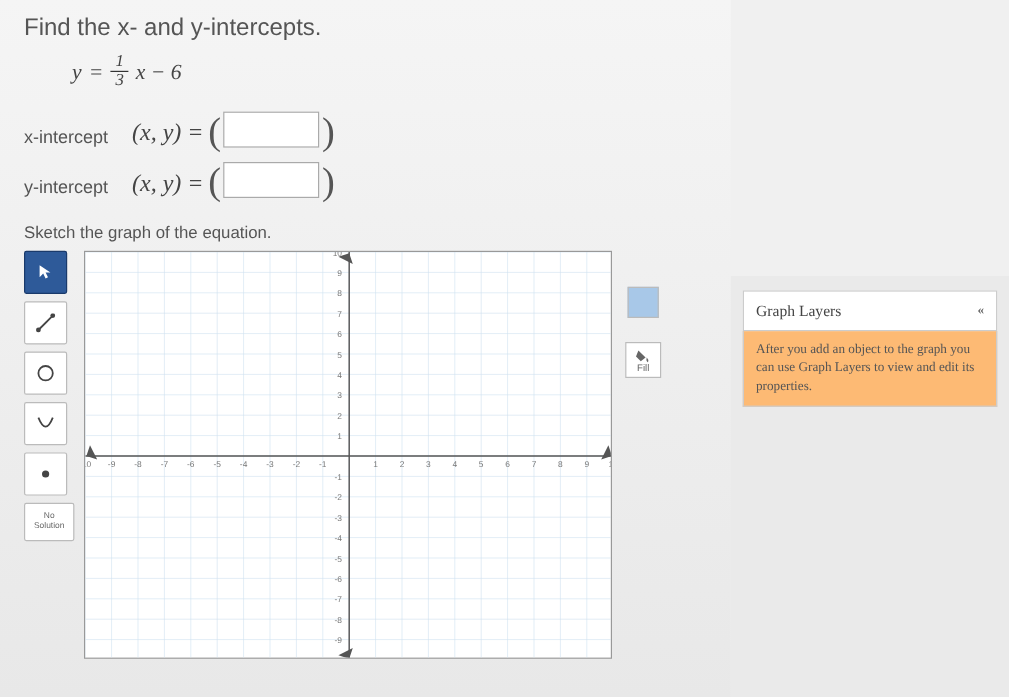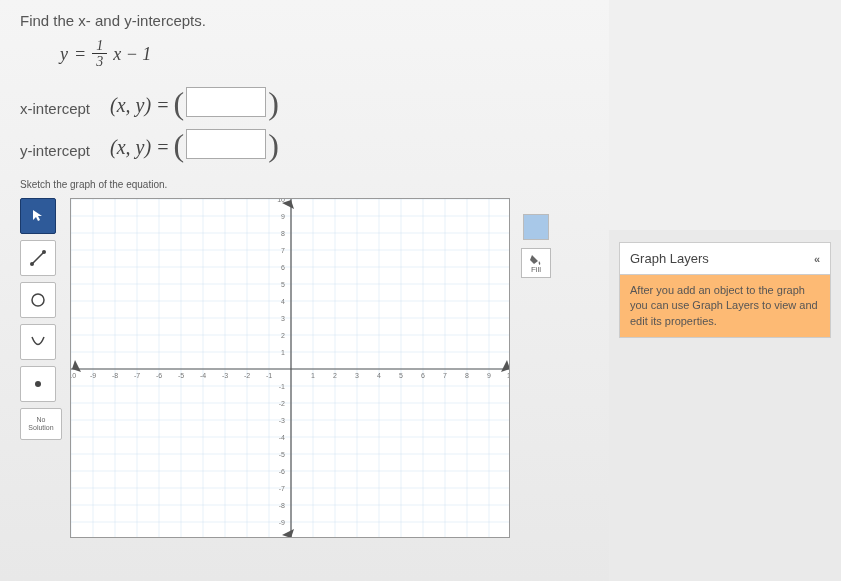--- a/index.html
+++ b/index.html
@@ -10,21 +10,21 @@
       height: 581px;
       overflow: hidden;
       color: #444;
     }
     .container { display: flex; height: 100%; }
     .left-panel {
       flex: 1;
       padding: 12px 20px 0 20px;
       background: linear-gradient(to bottom, #f5f5f5, #e8e8e8);
     }
-    .question-title { font-size: 15px; color: #555; margin-bottom: 10px; }
+    .question-title { font-size: 20px; color: #555; margin-bottom: 10px; }
     .equation-area {
       margin: 10px 0 18px 40px;
       font-family: "Times New Roman", serif;
       font-style: italic;
       font-size: 18px;
       display: flex;
       align-items: center;
       gap: 6px;
     }
     .fraction {
@@ -46,21 +46,21 @@
     .intercept-label { width: 90px; font-size: 15px; color: #555; font-family: Arial, sans-serif; }
     .xy-prefix { font-style: italic; font-size: 20px; margin-right: 4px; }
     .paren { font-size: 32px; font-family: "Times New Roman", serif; line-height: 0.8; color: #555; }
     .answer-box {
       width: 80px;
       height: 30px;
       border: 1px solid #aaa;
       background: #fff;
       margin: 0 2px;
     }
-    .sketch-title { font-size: 10px; color: #555; margin-top: 20px; margin-bottom: 8px; }
+    .sketch-title { font-size: 14px; color: #555; margin-top: 20px; margin-bottom: 8px; }
     .graph-area {
       display: flex;
       gap: 10px;
       align-items: flex-start;
     }
     .toolbox {
       display: flex;
       flex-direction: column;
       gap: 6px;
       width: 40px;
@@ -98,23 +98,23 @@
       height: 340px;
       border: 1px solid #999;
       background: #fff;
       position: relative;
       overflow: hidden;
     }
     .fill-panel {
       width: 32px;
       display: flex;
       flex-direction: column;
-      gap: 8px;
-      align-items: center;
-      margin-top: 16px;
+      gap: 20px;
+      align-items: center;
+      margin-top: 30px;
     }
     .color-swatch {
       width: 26px;
       height: 26px;
       border: 1px solid #bbb;
       background: #cde;
       cursor: pointer;
     }
     .fill-box {
       width: 30px;
@@ -127,20 +127,21 @@
       align-items: center;
       justify-content: center;
       cursor: pointer;
       color: #666;
     }
     .right-panel {
       width: 232px;
       padding: 12px 10px;
       background: #eaeaea;
       margin-top: 230px;
+      font-family: Liberation Serif, serif;
     }
     .layers-header {
       background: #fff;
       border: 1px solid #ccc;
       padding: 8px 10px;
       font-size: 13px;
       color: #444;
       display: flex;
       justify-content: space-between;
       align-items: center;
@@ -169,21 +170,21 @@
   <div class="left-panel">
     <div class="question-title">Find the x- and y-intercepts.</div>
 
     <div class="equation-area">
       <span>y</span>
       <span>=</span>
       <span class="fraction">
         <span class="num">1</span>
         <span class="den">3</span>
       </span>
-      <span>x − 1</span>
+      <span>x − 6</span>
     </div>
 
     <div class="intercept-row">
       <span class="intercept-label">x-intercept</span>
       <span class="xy-prefix">(x, y) =</span>
       <span class="paren">(</span>
       <input class="answer-box" style="">
       <span class="paren">)</span>
     </div>
 

